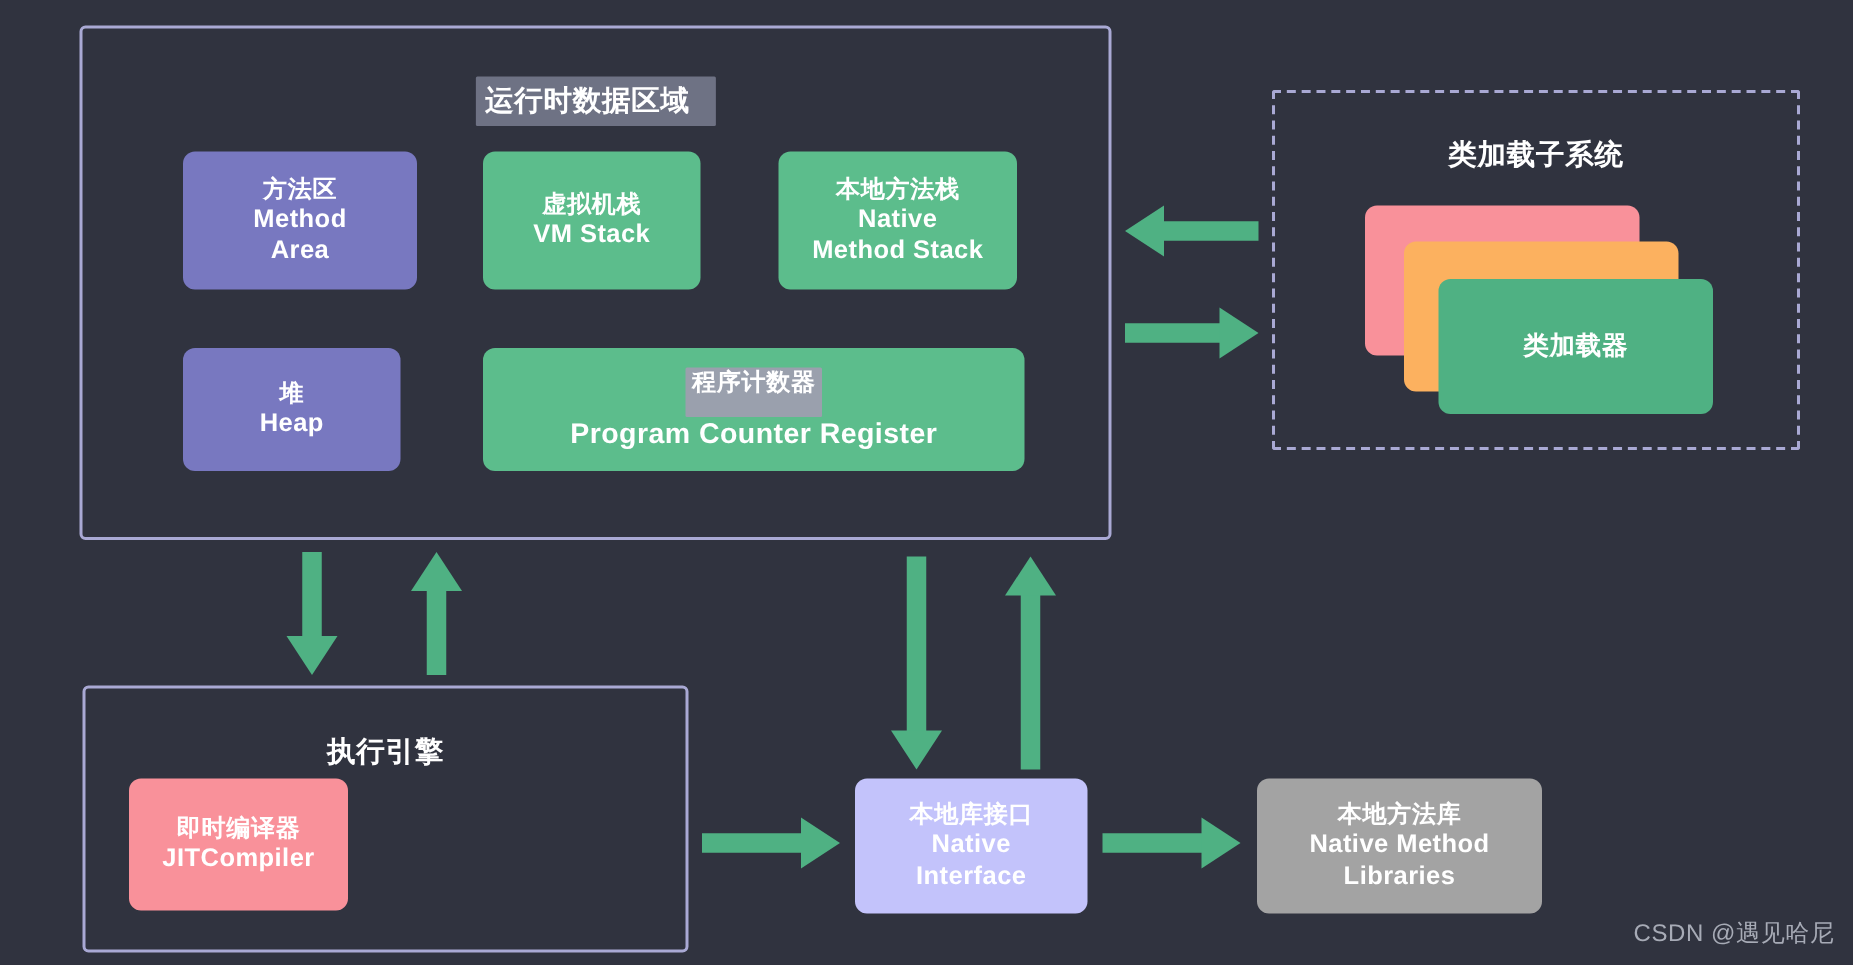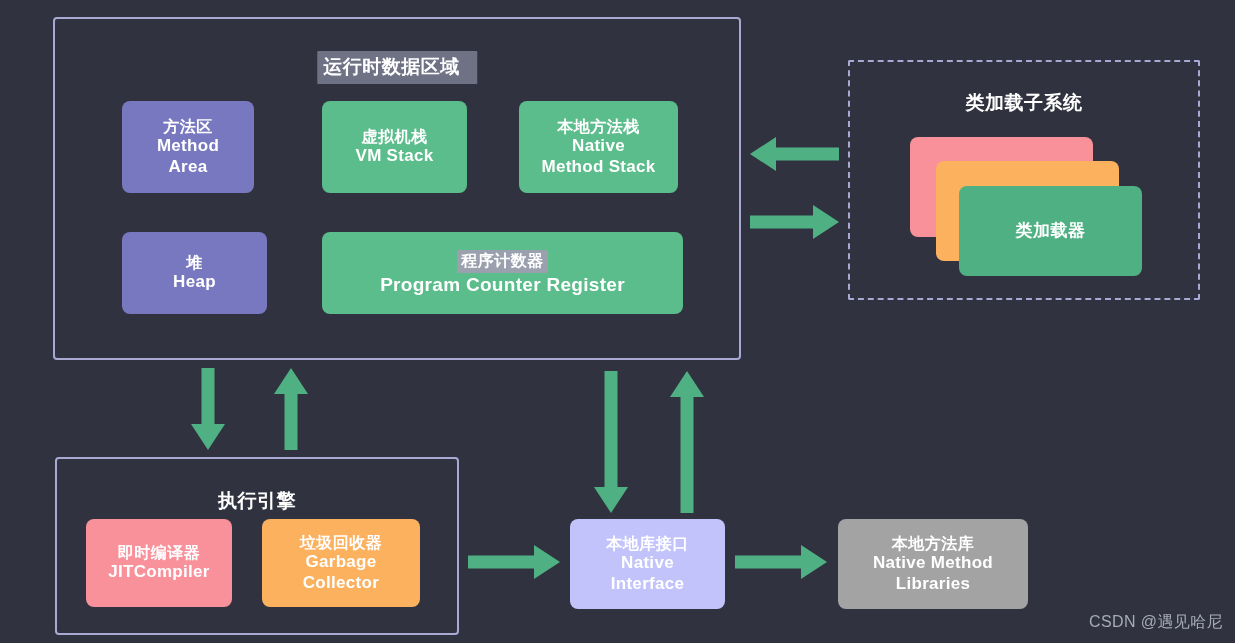--- a/index.html
+++ b/index.html
@@ -68,21 +68,21 @@
     text-align: center;
     color: #ffffff;
     font-weight: bold;
     line-height: 1.22;
     padding: 4px 6px;
   }
   .box .cn { font-size: 16px; letter-spacing: 0.5px; }
   .box .en { font-size: 17px; letter-spacing: 0.3px; }
   .box .cn.hl {
     background: #9aa0ad;
-    padding: 1px 4px 2px 4px;
+    padding: 1px 4px 12px 4px;
     border-radius: 1px;
   }
 
   
   .arrow { position: absolute; }
   .arrow .shaft { position: absolute; background: #4fb183; }
   .arrow .head {
     position: absolute;
     width: 0; height: 0;
     border-style: solid;
@@ -129,21 +129,21 @@
 </style>
 </head>
 <body>
 
 <div class="canvas">
 
   <div class="frame" style="left:53px; top:17px; width:688px; height:343px;">
     <div class="frame-title selected" style="top:32px;">运行时数据区域</div>
   </div>
 
-  <div class="box" style="left:122px; top:101px; width:132px; height:92px; background:#7878c0;">
+  <div class="box" style="left:122px; top:101px; width:156px; height:92px; background:#7878c0;">
     <span class="cn">方法区</span>
     <span class="en">Method</span>
     <span class="en">Area</span>
   </div>
 
   <div class="box" style="left:322px; top:101px; width:145px; height:92px; background:#5cbd8c;">
     <span class="cn">虚拟机栈</span>
     <span class="en">VM Stack</span>
   </div>
 
@@ -206,25 +206,20 @@
 
   <div class="frame" style="left:55px; top:457px; width:404px; height:178px;">
     <div class="frame-title" style="top:29px;">执行引擎</div>
   </div>
 
   <div class="box" style="left:86px; top:519px; width:146px; height:88px; background:#f9919a;">
     <span class="cn">即时编译器</span>
     <span class="en">JITCompiler</span>
   </div>
 
-  <div class="box" style="left:262px; top:519px; width:158px; height:88px; background:#fcb15f;">
-    <span class="cn">垃圾回收器</span>
-    <span class="en">Garbage</span>
-    <span class="en">Collector</span>
-  </div>
 
   <div class="arrow right" style="left:468px; top:545px; width:92px; height:34px;">
     <div class="shaft" style="width:72px; height:13px;"></div>
     <div class="head"></div>
   </div>
 
   <div class="box" style="left:570px; top:519px; width:155px; height:90px; background:#c3c3fb;">
     <span class="cn">本地库接口</span>
     <span class="en">Native</span>
     <span class="en">Interface</span>

